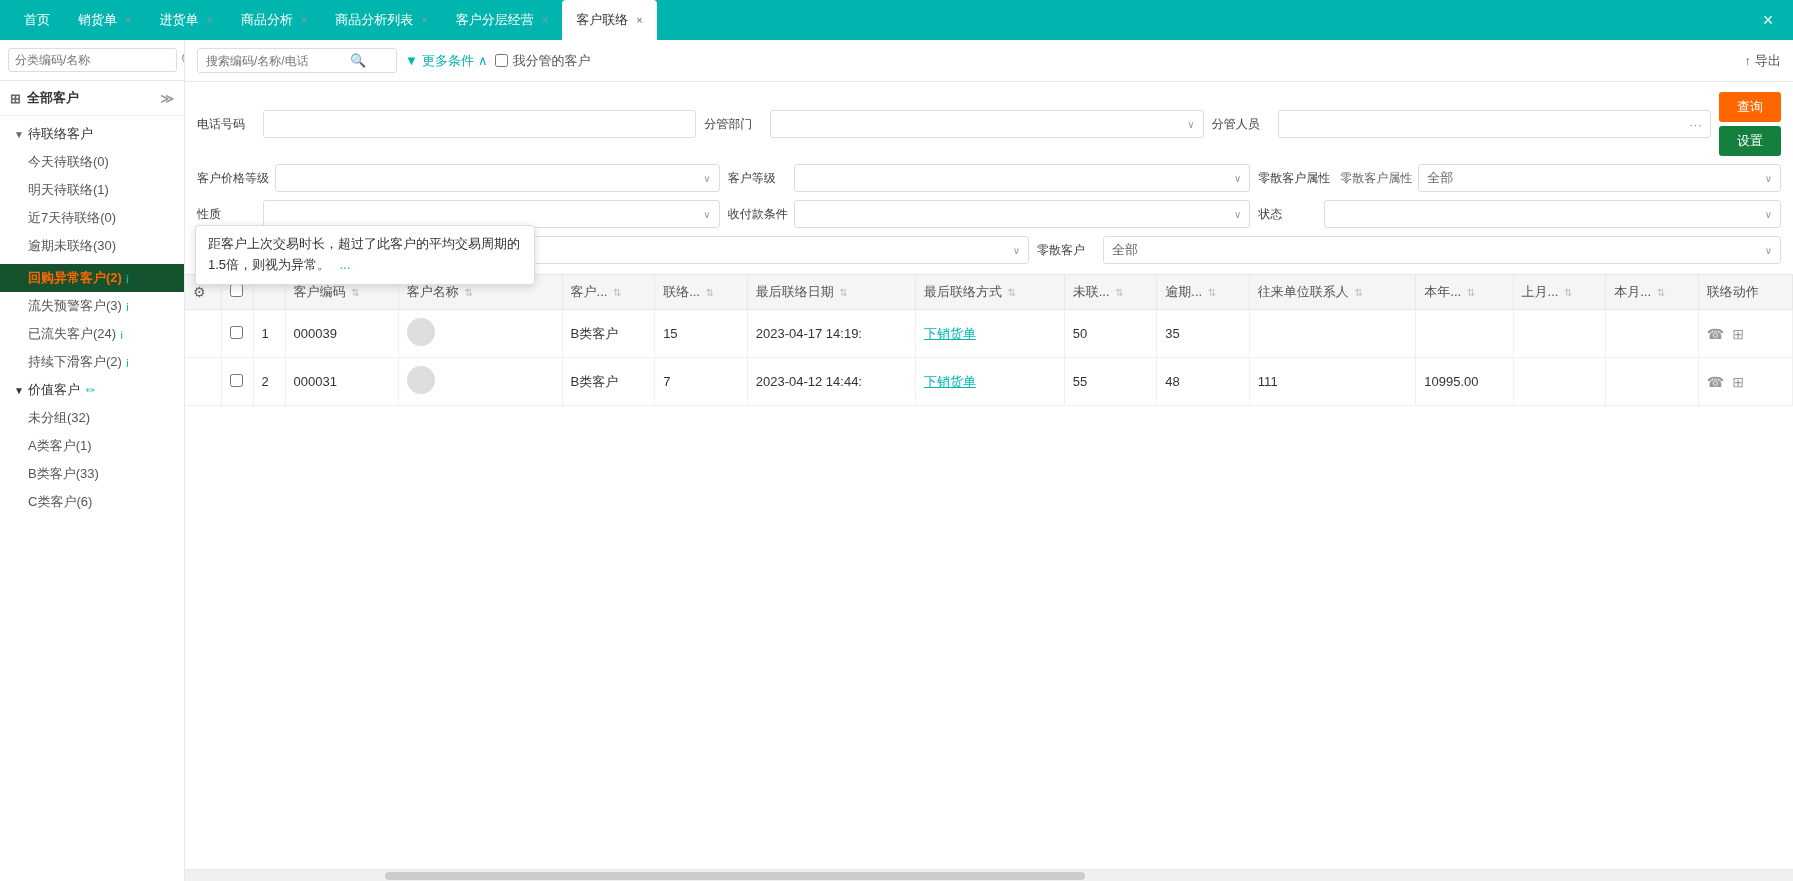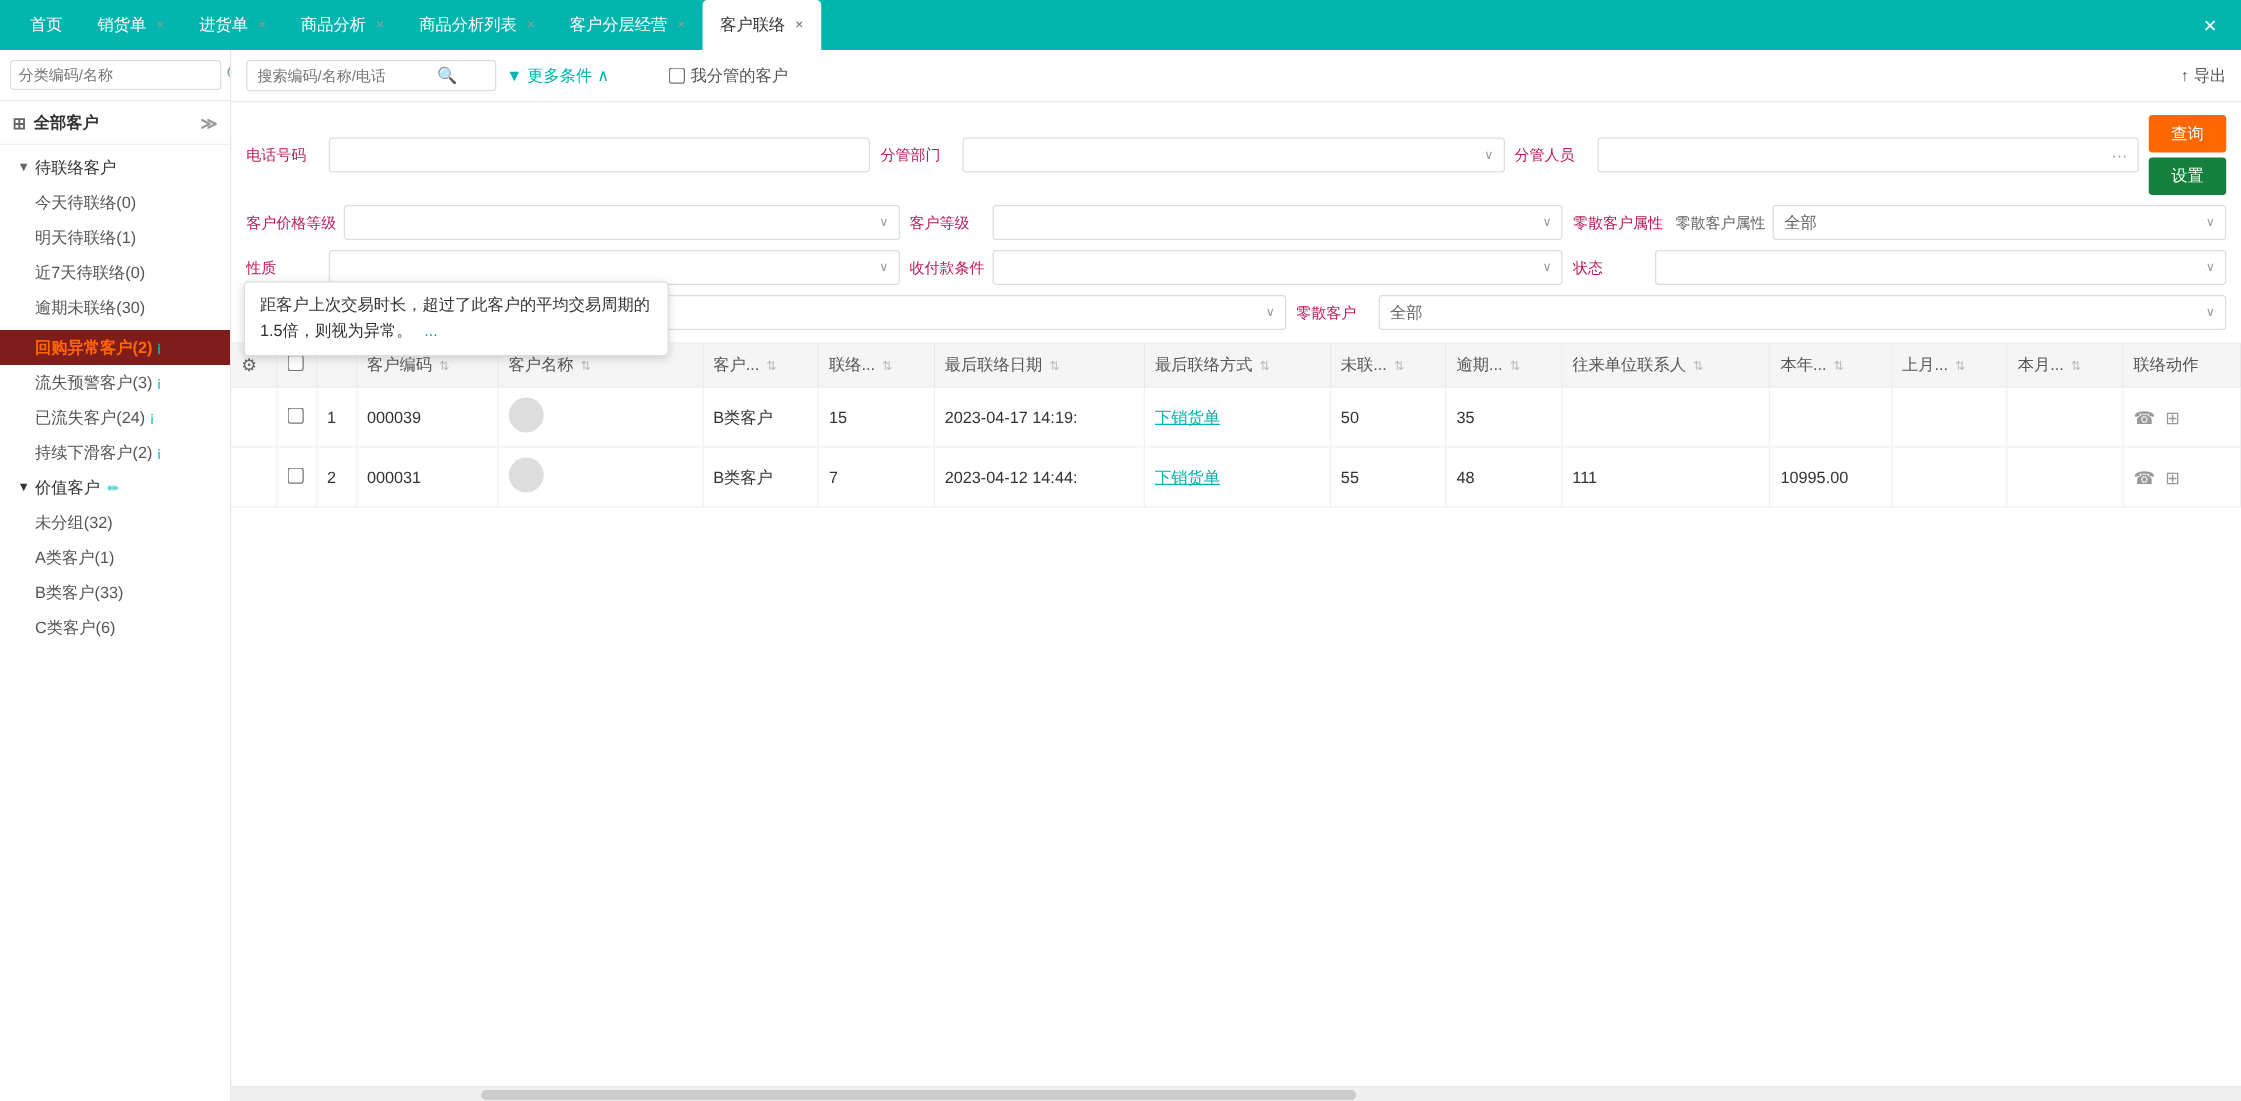--- a/index.html
+++ b/index.html
@@ -59,21 +59,21 @@
     .sidebar-group-header {
       display: flex; align-items: center; padding: 5px 10px 5px 14px;
       color: #333; cursor: pointer; font-size: 12px;
     }
     .sidebar-group-header .arrow { margin-right: 4px; color: #666; font-size: 10px; }
 
     .sidebar-item {
       padding: 5px 10px 5px 28px; color: #555; cursor: pointer;
       font-size: 12px; display: flex; align-items: center;
     }
-    .sidebar-item.active { background: #7f1d1d; color: #ff6600; font-weight: bold; }
+    .sidebar-item.active { background: #14532d; color: #ff6600; font-weight: bold; }
 
     .sidebar-value-group {
       display: flex; align-items: center; padding: 5px 10px 5px 14px;
       color: #333; cursor: pointer; font-size: 12px;
     }
     .sidebar-value-group .arrow { margin-right: 4px; font-size: 10px; }
 
     
     .tooltip-box {
       position: absolute; left: 195px; top: 225px;
@@ -96,40 +96,40 @@
     .search-input-wrap {
       display: flex; align-items: center; border: 1px solid #ddd;
       border-radius: 3px; padding: 4px 8px; gap: 4px; min-width: 200px;
     }
     .search-input-wrap input { border: none; outline: none; font-size: 12px; width: 140px; color: #b91c1c; }
     .search-icon-btn { color: #999; cursor: pointer; }
     .more-conditions {
       display: flex; align-items: center; gap: 4px; color: #00b5ad; cursor: pointer; font-size: 12px;
     }
     .my-customers {
-      display: flex; align-items: center; gap: 4px; font-size: 12px; color: #555; cursor: pointer; margin-left: 40px;
+      display: flex; align-items: center; gap: 4px; font-size: 12px; color: #555; cursor: pointer;
     }
     .my-customers input[type=checkbox] { cursor: pointer; }
     .toolbar-spacer { flex: 1; }
     .export-btn {
       display: flex; align-items: center; gap: 4px; color: #555; cursor: pointer; font-size: 12px;
     }
 
     
     .filter-area {
       background: white; padding: 10px 12px; border-bottom: 1px solid #e8e8e8;
     }
     .filter-row {
       display: flex; align-items: center; gap: 8px; margin-bottom: 8px;
     }
     .filter-row:last-child { margin-bottom: 0; }
     .filter-item {
       display: flex; align-items: center; flex: 1; gap: 6px;
     }
-    .filter-label { color: #be185d; white-space: nowrap; font-size: 12px; min-width: 60px; }
+    .filter-label { color: #404040; white-space: nowrap; font-size: 12px; min-width: 60px; }
     .filter-select {
       flex: 1; border: 1px solid #ddd; border-radius: 3px; padding: 4px 8px;
       font-size: 12px; color: #666; display: flex; align-items: center; justify-content: space-between;
       cursor: pointer; min-height: 28px; background: white;
     }
     .filter-select .arrow { color: #999; font-size: 10px; }
     .filter-input {
       flex: 1; border: 1px solid #ddd; border-radius: 3px; padding: 4px 8px;
       font-size: 12px; color: #666; min-height: 28px;
     }

